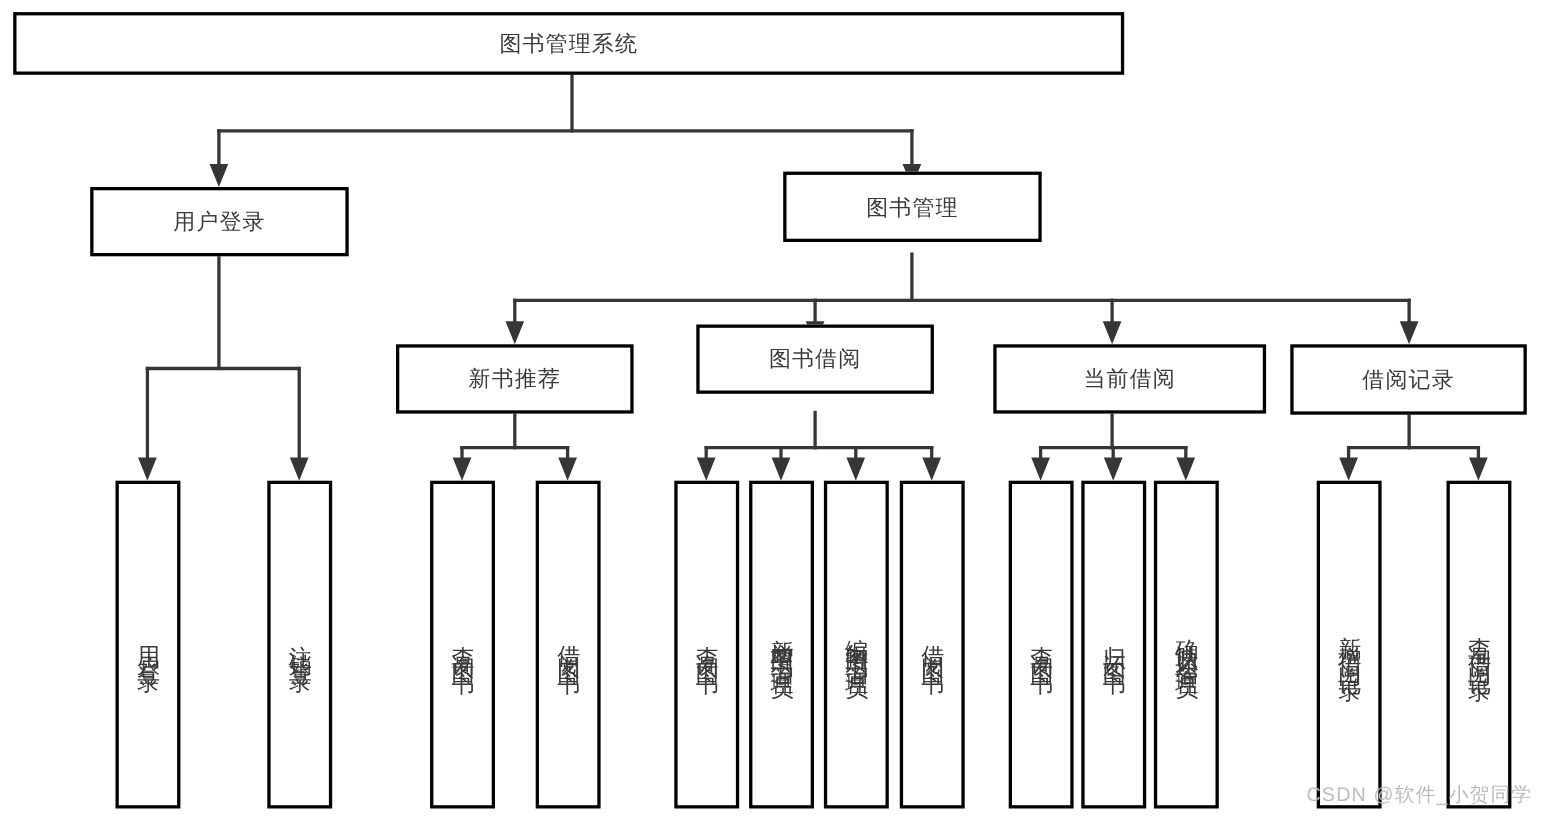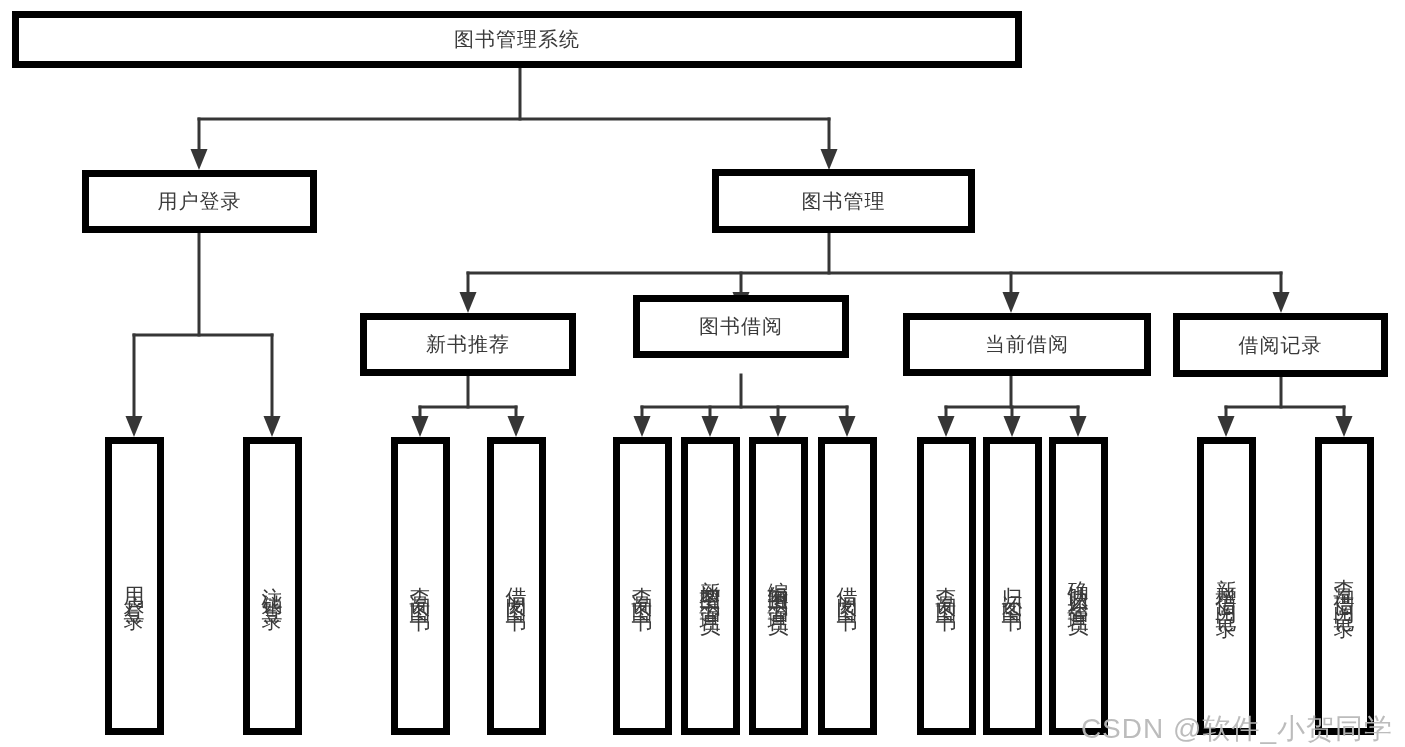--- a/index.html
+++ b/index.html
@@ -3,31 +3,31 @@
 <meta charset="utf-8">
 <style>
   html,body{margin:0;padding:0;background:#ffffff;}
   #canvas{
     position:relative;width:1405px;height:747px;background:#ffffff;overflow:hidden;
     font-family:"Liberation Sans","DejaVu Sans",sans-serif;color:#3a3a3a;
   }
   #wires{position:absolute;left:0;top:0;width:1405px;height:747px;}
   .node{
     position:absolute;box-sizing:border-box;background:#ffffff;
-    border:7px solid #000000;display:flex;align-items:center;justify-content:center;
+    border:3px solid #000000;display:flex;align-items:center;justify-content:center;
     font-size:20px;letter-spacing:1px;color:#3a3a3a;
   }
   .leaf{font-size:21px;}
   .leaf .vtext{
     writing-mode:vertical-rl;text-orientation:mixed;
     letter-spacing:8px;line-height:1;white-space:nowrap;
   }
   .leaf .vtext.long{letter-spacing:5px;}
   .watermark{
-    position:absolute;right:12px;top:710px;font-size:28px;letter-spacing:1px;
+    position:absolute;right:12px;top:710px;font-size:18px;letter-spacing:1px;
     color:#b9b9b9;opacity:.95;white-space:nowrap;margin-left:28px;
   }
 </style>
 </head>
 <body>
 
 <div id="canvas">
 
   <svg id="wires" viewBox="0 0 1405 747" aria-hidden="true">
     <defs>
@@ -97,21 +97,21 @@
     </g>
   </svg>
 
   <div class="node" style="left:12px;top:11px;width:1010px;height:57px">
     <span>图书管理系统</span>
   </div>
 
   <div class="node" style="left:82px;top:170px;width:235px;height:63px">
     <span>用户登录</span>
   </div>
-  <div class="node" style="left:712px;top:169px;width:263px;height:64px">
+  <div class="node" style="left:712px;top:156px;width:235px;height:64px">
     <span>图书管理</span>
   </div>
 
   <div class="node" style="left:360px;top:313px;width:216px;height:63px">
     <span>新书推荐</span>
   </div>
   <div class="node" style="left:633px;top:295px;width:216px;height:63px">
     <span>图书借阅</span>
   </div>
   <div class="node" style="left:903px;top:313px;width:248px;height:63px">

